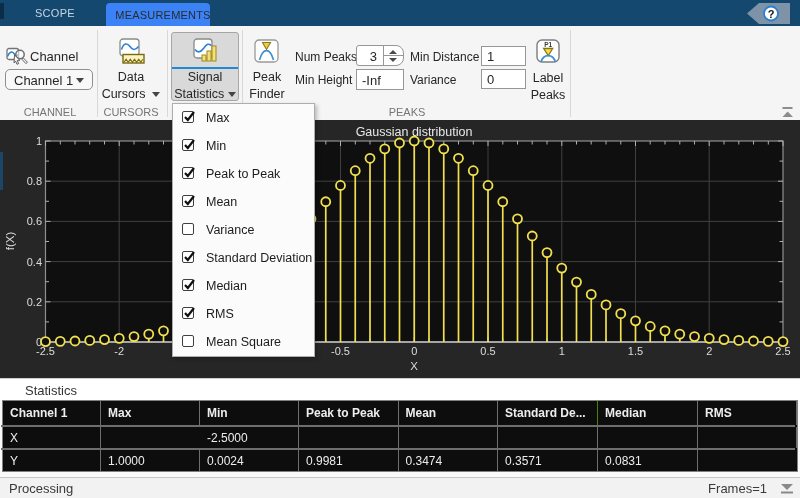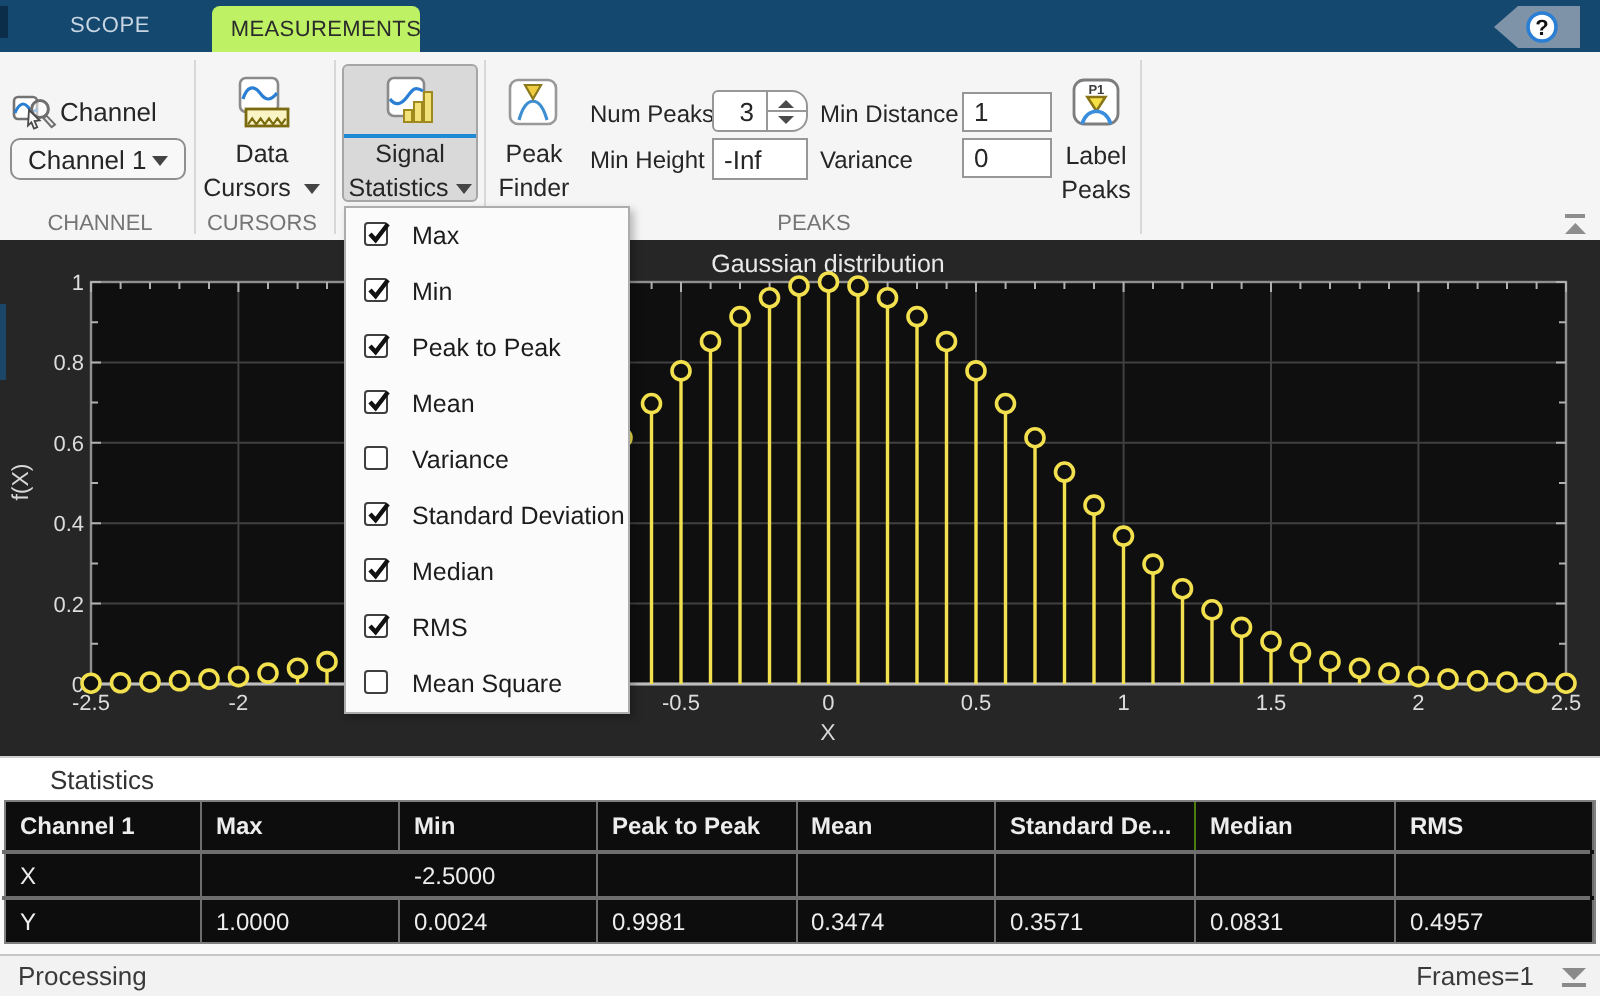--- a/index.html
+++ b/index.html
@@ -5,21 +5,21 @@
   body { width:800px; height:498px; font-family:"Liberation Sans",sans-serif; position:relative;
          overflow:hidden; background:#f5f5f5; }
   .abs { position:absolute; }
 </style></head>
 <body>
 
 <div class="abs" style="left:0;top:0;width:800px;height:26px;background:#14486f;">
   <div class="abs" style="left:0;top:3px;width:4px;height:16px;background:#0b2d4a;"></div>
   <div class="abs" style="left:10px;top:0;width:90px;height:26px;color:#c8d5e2;font-size:11px;
        letter-spacing:.3px;display:flex;align-items:center;justify-content:center;">SCOPE</div>
-  <div class="abs" style="left:106px;top:3px;width:104px;height:23px;background:#bef264;
+  <div class="abs" style="left:106px;top:3px;width:104px;height:23px;background:#3b82f6;
        border-radius:4px 4px 0 0;color:#2b2b2b;font-size:11px;letter-spacing:.2px;
        display:flex;align-items:center;justify-content:center;padding-left:10px;">MEASUREMENTS</div>
   <svg class="abs" style="left:747px;top:3px" width="43" height="21">
     <polygon points="0,10.5 12,0 43,0 43,21 12,21" fill="#7e93a8"></polygon>
     <circle cx="24" cy="10.5" r="7" fill="#fff" stroke="#2a7fd4" stroke-width="1.8"></circle>
     <text x="24" y="14.5" font-size="11" font-weight="bold" fill="#111" text-anchor="middle">?</text>
   </svg>
 </div>
 
 <div class="abs" style="left:0;top:26px;width:800px;height:94px;background:#f5f5f5;color:#262626;font-size:13px;">
@@ -322,23 +322,20 @@
         </div>
         <div style="position:absolute;left:398.5px;top:49px;width:98.5px;height:21px;border-right:1px solid #6e6e6e;">
           <span style="position:absolute;left:6px;top:50%;transform:translateY(-50%);white-space:nowrap;">0.3474</span>
         </div>
         <div style="position:absolute;left:498px;top:49px;width:99.0px;height:21px;border-right:1px solid #6e6e6e;">
           <span style="position:absolute;left:6px;top:50%;transform:translateY(-50%);white-space:nowrap;">0.3571</span>
         </div>
         <div style="position:absolute;left:598px;top:49px;width:99.0px;height:21px;border-right:1px solid #6e6e6e;">
           <span style="position:absolute;left:6px;top:50%;transform:translateY(-50%);white-space:nowrap;">0.0831</span>
         </div>
-        <div style="position:absolute;left:698px;top:49px;width:98.0px;height:21px;border-right:1px solid #6e6e6e;">
-          <span style="position:absolute;left:6px;top:50%;transform:translateY(-50%);white-space:nowrap;">0.4957</span>
-        </div>
       </div>
   </div>
 </div>
 
 <div class="abs" style="left:0;top:477px;width:800px;height:21px;background:#f2f2f2;border-top:1px solid #c6c6c6;font-size:13px;color:#3a3a3a;">
   <span class="abs" style="left:9px;top:50%;transform:translateY(-50%);">Processing</span>
   <span class="abs" style="right:33px;top:50%;transform:translateY(-50%);">Frames=1</span>
   <svg class="abs" style="left:779px;top:5px" width="16" height="11">
     <polygon points="2,1 14,1 8,7" fill="#8a8a8a"></polygon>
     <rect x="2" y="8.5" width="12" height="2" fill="#8a8a8a"></rect>

